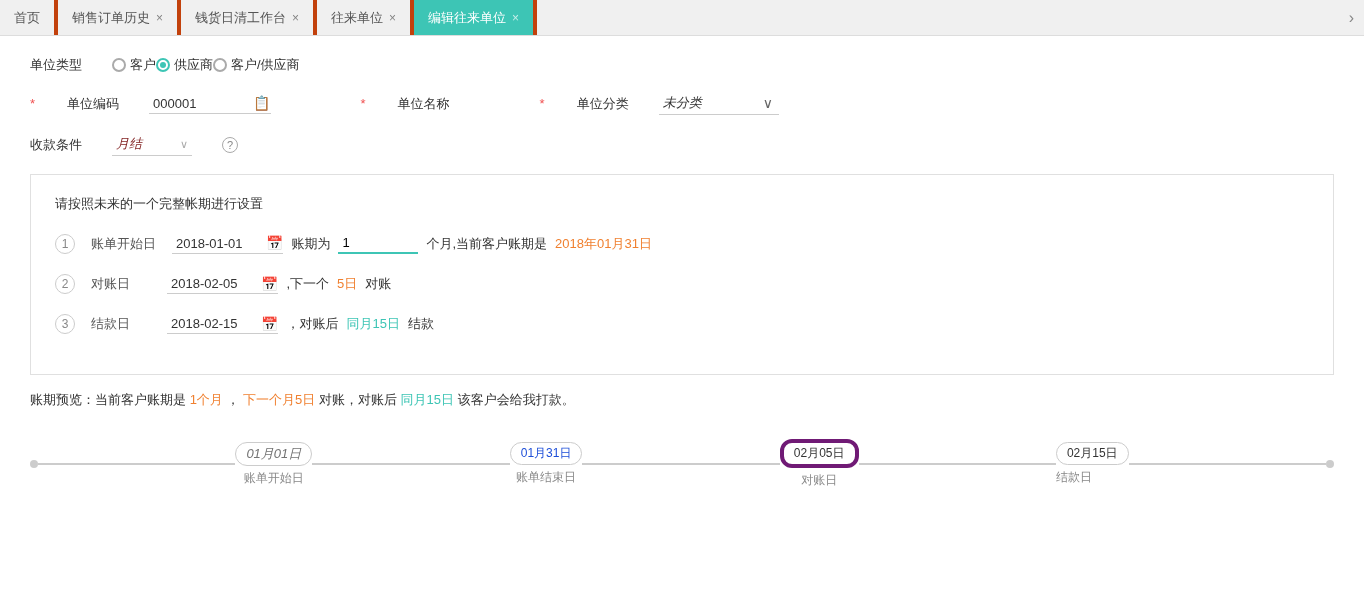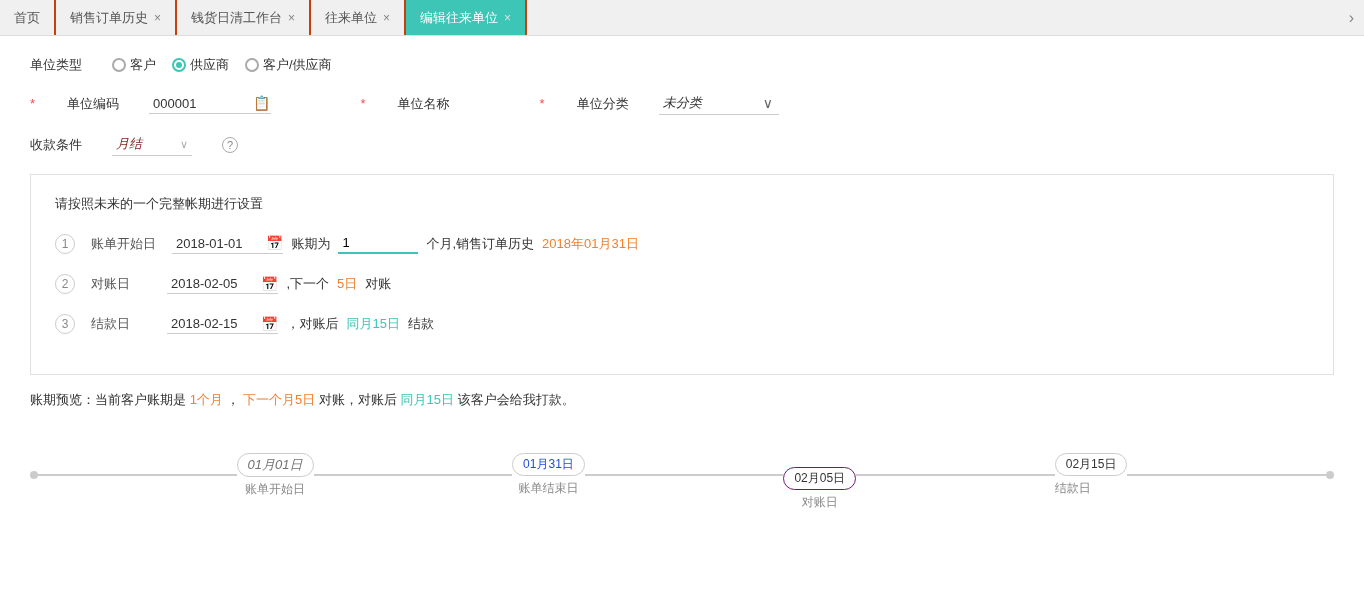--- a/index.html
+++ b/index.html
@@ -15,21 +15,21 @@
       padding: 0;
     }
     .tab-item {
       display: flex;
       align-items: center;
       padding: 0 14px;
       height: 100%;
       font-size: 13px;
       color: #555;
       cursor: pointer;
-      border-right: 2px solid #c2410c;
+      border-right: 4px solid #c2410c;
       background: #f0f0f0;
       white-space: nowrap;
       gap: 6px;
     }
     .tab-item:first-child {
       border-left: none;
     }
     .tab-item.active {
       background: #3dc5b5;
       color: #fff;
@@ -66,21 +66,21 @@
       font-size: 13px;
       white-space: nowrap;
     }
     .required-star {
       color: #f05050;
       margin-right: 2px;
     }
     .radio-group {
       display: flex;
       align-items: center;
-      gap: 16px;
+      gap: 0;
     }
     .radio-item {
       display: flex;
       align-items: center;
       gap: 4px;
       cursor: pointer;
     }
     .radio-circle {
       width: 14px;
       height: 14px;
@@ -316,21 +316,21 @@
         <span>1</span>
       </div>
       <span class="step-label">账单开始日</span>
       <div class="step-content">
         <div class="input-with-icon">
           <input type="text" value="2018-01-01" style="width: 90px;">
           <span class="cal-icon">📅</span>
         </div>
         <span>账期为</span>
         <input type="text" class="period-input" value="1" style="">
-        <span>个月,销售订单历史</span>
+        <span>个月,当前客户账期是</span>
         <span class="text-orange">2018年01月31日</span>
       </div>
     </div>
 
     <div class="step-row">
       <div class="step-num">
         <span>2</span>
       </div>
       <span class="step-label">对账日</span>
       <div class="step-content">
@@ -386,21 +386,21 @@
       <div class="h-line" style="min-width:160px;"></div>
 
       <div style="display:flex;flex-direction:column;align-items:center;">
         <div style="background:#fff;border:1px solid #ccc;border-radius:12px;padding:2px 10px;font-size:12px;color:#1d4ed8;white-space:nowrap;">01月31日</div>
         <div style="font-size:12px;color:#888;margin-top:4px;">账单结束日</div>
       </div>
 
       <div class="h-line" style="min-width:160px;"></div>
 
       <div style="display:flex;flex-direction:column;align-items:center;">
-        <div style="background:#fff;border:1px solid #701a75;border-radius:12px;padding:2px 10px;font-size:12px;color:#333;white-space:nowrap;margin-top:28px;">02月05日</div>
+        <div style="background:#fff;border:4px solid #701a75;border-radius:12px;padding:2px 10px;font-size:12px;color:#333;white-space:nowrap;">02月05日</div>
         <div style="font-size:12px;color:#888;margin-top:4px;">对账日</div>
       </div>
 
       <div class="h-line" style="min-width:160px;"></div>
 
       <div style="display:flex;flex-direction:column;">
         <div style="background:#fff;border:1px solid #ccc;border-radius:12px;padding:2px 10px;font-size:12px;color:#333;white-space:nowrap;">02月15日</div>
         <div style="font-size:12px;color:#888;margin-top:4px;">结款日</div>
       </div>
 

